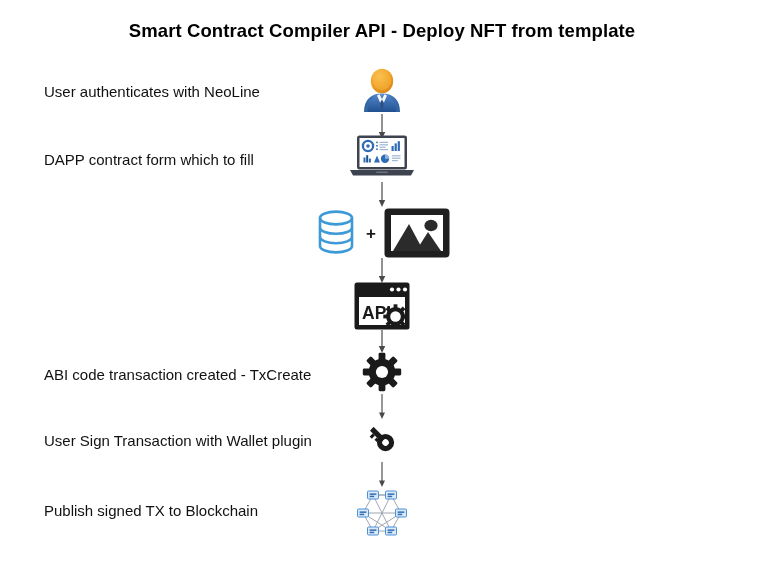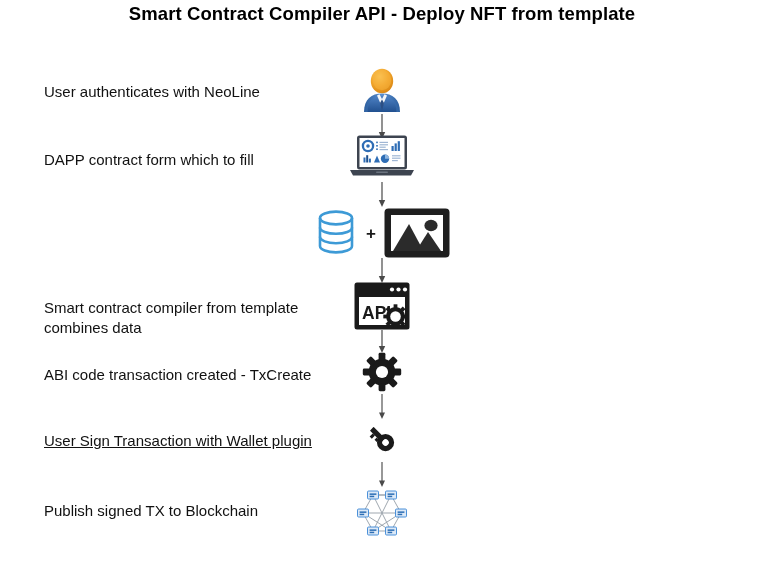--- a/index.html
+++ b/index.html
@@ -19,21 +19,21 @@
   #slide {
     position: absolute;
     inset: 0;
     width: 764px;
     height: 573px;
   }
 
   
   #title {
     position: absolute;
-    top: 3px;
+    top: 20px;
     left: 0;
     width: 764px;
     text-align: center;
     font-size: 18.5px;
     font-weight: bold;
     letter-spacing: 0.1px;
     color: #000;
     white-space: nowrap;
   }
 
@@ -207,24 +207,20 @@
     </div>
   </div>
 
   <div class="arrow" style="top:258px;height:26px;">
     <svg width="12" height="26" viewBox="0 0 12 26">
       <line x1="6" y1="0" x2="6" y2="19" stroke="#767676" stroke-width="1.6"></line>
       <path d="M6 25 L2.8 18 L9.2 18 Z" fill="#4a4a4a"></path>
     </svg>
   </div>
 
-  <div class="row" style="top:298px;height:42px;">
-    <div class="row-label" style="top:0px;width:330px;">Smart contract compiler from template
-combines data</div>
-  </div>
 
   <div class="icon-cell" style="top:281px;height:50px;">
     <svg width="56" height="48" viewBox="0 0 56 48">
       <rect x="0.5" y="0.5" width="55" height="47" rx="2.5" fill="#1a1a1a"></rect>
       <circle cx="38" cy="7.5" r="2.1" fill="#ffffff"></circle>
       <circle cx="44.5" cy="7.5" r="2.1" fill="#ffffff"></circle>
       <circle cx="51" cy="7.5" r="2.1" fill="#ffffff"></circle>
       <rect x="5" y="15" width="46" height="28" fill="#ffffff"></rect>
       <text x="8" y="36.5" font-family="'Liberation Sans', sans-serif" font-size="17.5" font-weight="bold" fill="#1a1a1a">API</text>
 
@@ -276,21 +272,21 @@
   </div>
 
   <div class="arrow" style="top:394px;height:26px;">
     <svg width="12" height="26" viewBox="0 0 12 26">
       <line x1="6" y1="0" x2="6" y2="19" stroke="#767676" stroke-width="1.5"></line>
       <path d="M6 25 L3 18.5 L9 18.5 Z" fill="#4a4a4a"></path>
     </svg>
   </div>
 
   <div class="row" style="top:431px;height:36px;">
-    <div class="row-label" style="top:0px;text-decoration:underline;">User Sign Transaction with Wallet plugin</div>
+    <div class="row-label" style="top:0px;">User Sign Transaction with Wallet plugin</div>
   </div>
 
   <div class="icon-cell" style="top:420px;height:38px;">
     <svg width="38" height="38" viewBox="0 0 38 38">
       <g fill="#1a1a1a" transform="rotate(45 19 19)">
         <circle cx="24" cy="19" r="8.6"></circle>
         <circle cx="24" cy="19" r="3.3" fill="#ffffff"></circle>
         <rect x="4.5" y="16.4" width="16" height="5.2" rx="0.6"></rect>
         <rect x="8.5" y="21.6" width="3.1" height="4.4"></rect>
         <rect x="14.2" y="21.6" width="3.1" height="3.2"></rect>

